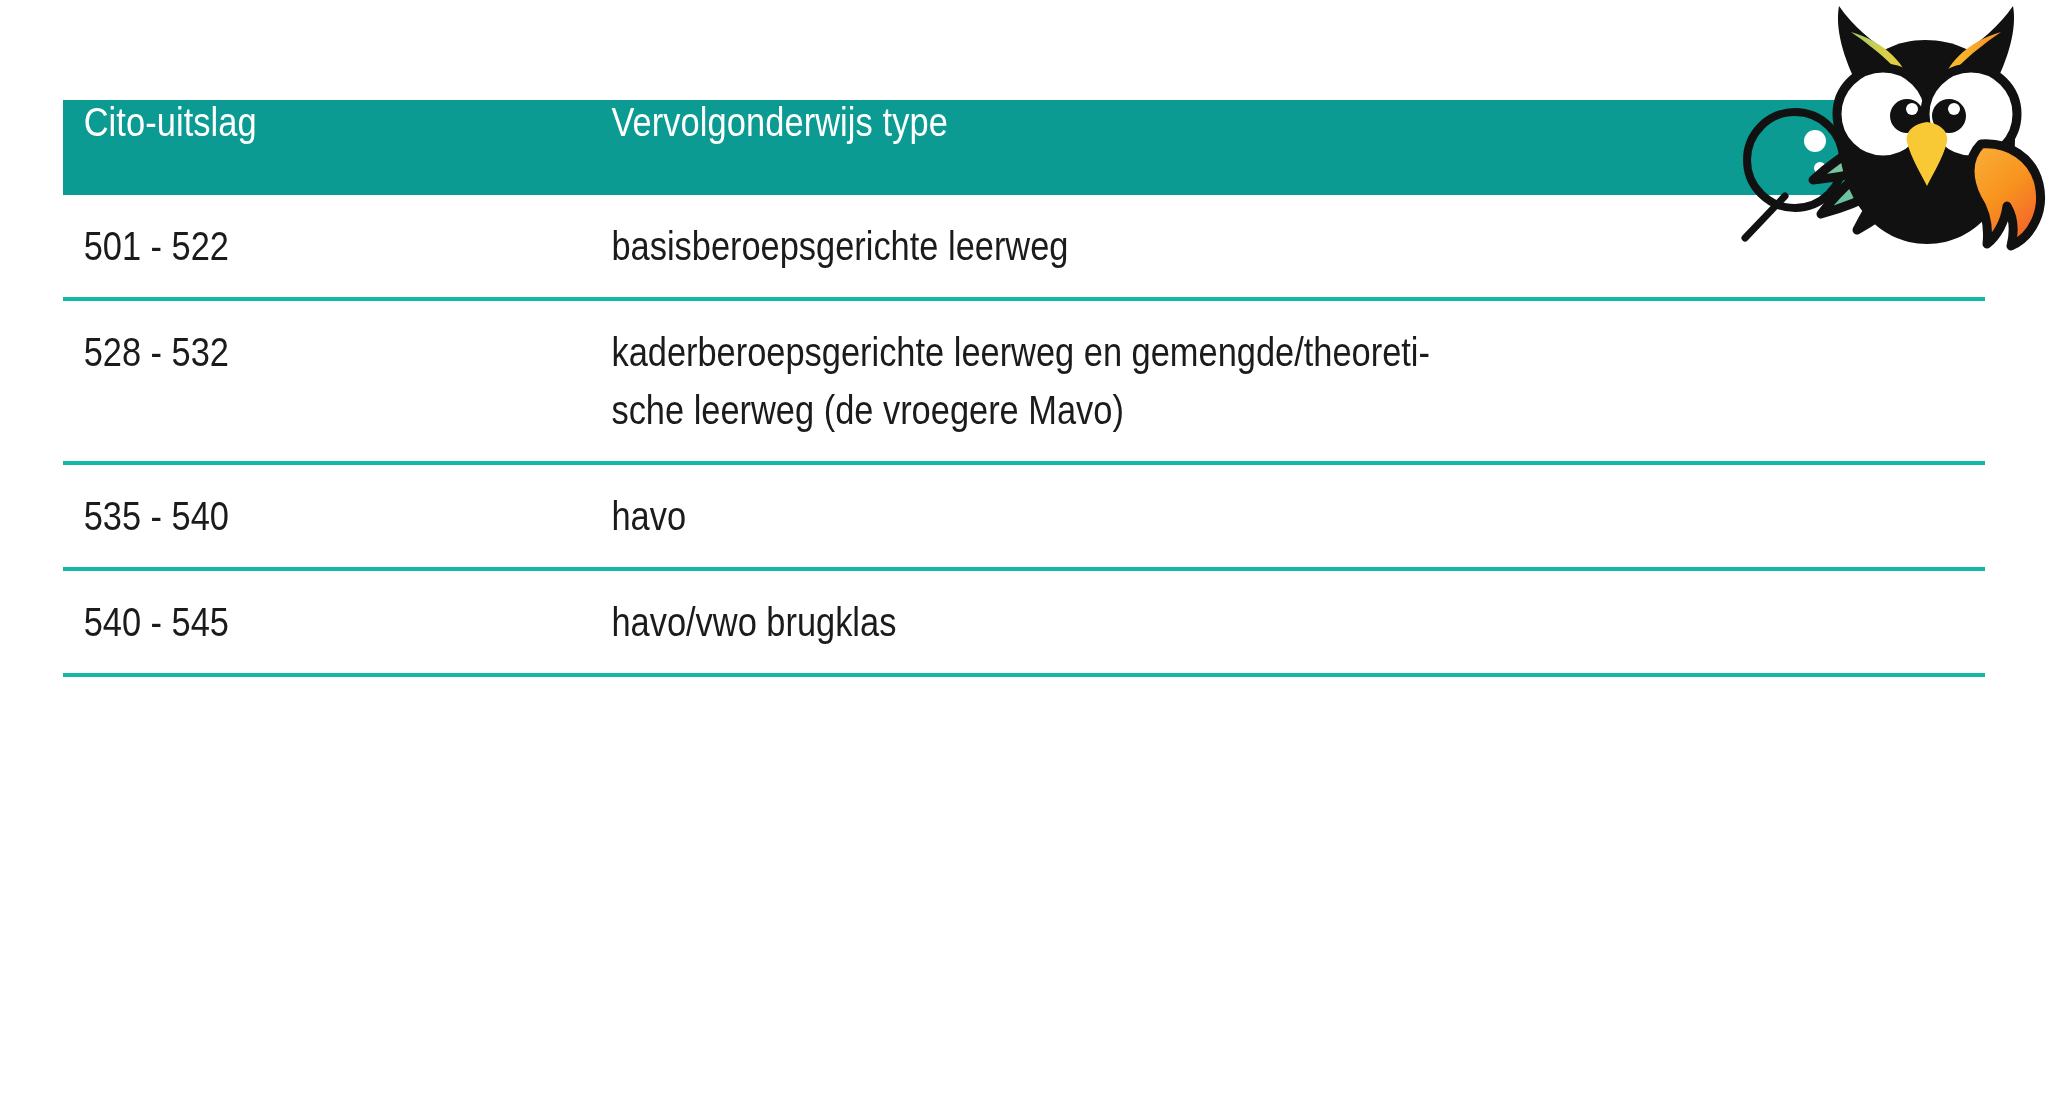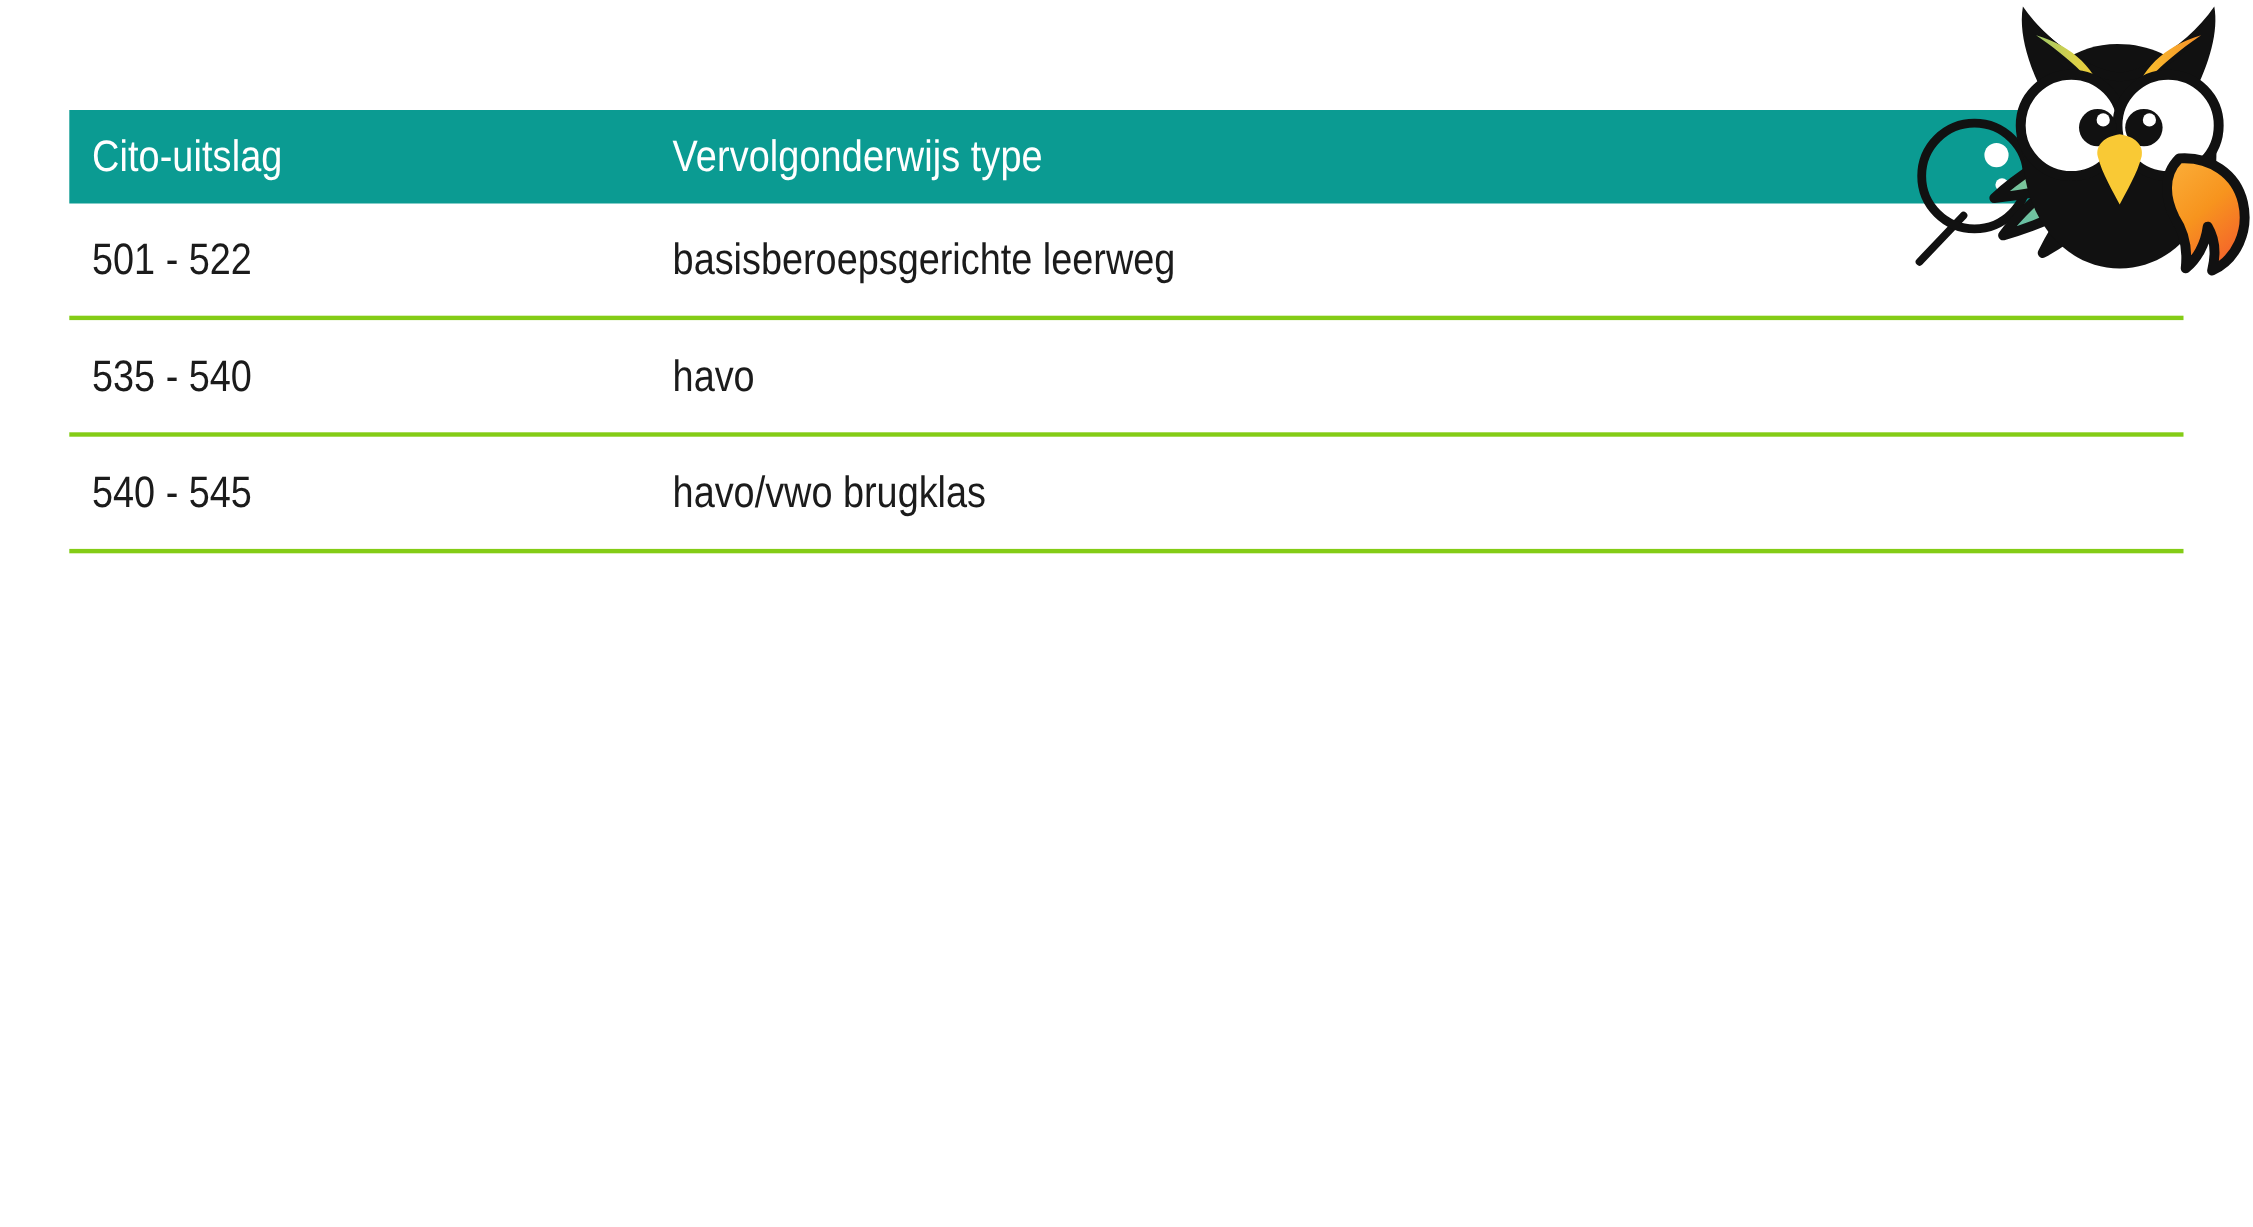--- a/index.html
+++ b/index.html
@@ -19,44 +19,43 @@
   
   #cito-table {
     position: absolute;
     left: 63px;
     top: 100px;
     width: 1922px;
   }
 
   .t-head {
     background: #0b9b92;
-    height: 85px;
+    height: 95px;
     display: flex;
-    align-items: center;
     position: relative;
     z-index: 1;
   }
   .t-head .cell {
     color: #ffffff;
     font-size: 40px;
     font-weight: 400;
     font-stretch: condensed;
     letter-spacing: 0.1px;
     transform: scaleX(0.86);
     transform-origin: left center;
     white-space: nowrap;
   }
 
   .cell-a { width: 545px; flex: 0 0 545px; padding-left: 24px; box-sizing: border-box; }
   .cell-b { flex: 1 1 auto; padding-left: 4px; box-sizing: border-box; }
 
   .t-row {
     display: flex;
     align-items: flex-start;
-    border-bottom: 4px solid #84cc16;
+    border-bottom: 4px solid #14b8a6;
     box-sizing: border-box;
     position: relative;
     z-index: 0;
   }
   .t-row .cell {
     color: #1b1b1b;
     font-size: 40px;
     font-weight: 400;
     line-height: 1.45;
     font-stretch: condensed;
@@ -97,20 +96,25 @@
     <div class="cell cell-b">Vervolgonderwijs type</div>
   </div>
 
   <div class="t-row">
     <div class="cell cell-a">501 - 522</div>
     <div class="cell cell-b">basisberoepsgerichte leerweg</div>
   </div>
 
 
 
+  <div class="t-row">
+    <div class="cell cell-a">528 - 532</div>
+    <div class="cell cell-b">kaderberoepsgerichte leerweg en gemengde/theoreti-
+sche leerweg (de vroegere Mavo)</div>
+  </div>
 
 
   <div class="t-row">
     <div class="cell cell-a">535 - 540</div>
     <div class="cell cell-b">havo</div>
   </div>
 
   <div class="t-row">
     <div class="cell cell-a">540 - 545</div>
     <div class="cell cell-b">havo/vwo brugklas</div>

